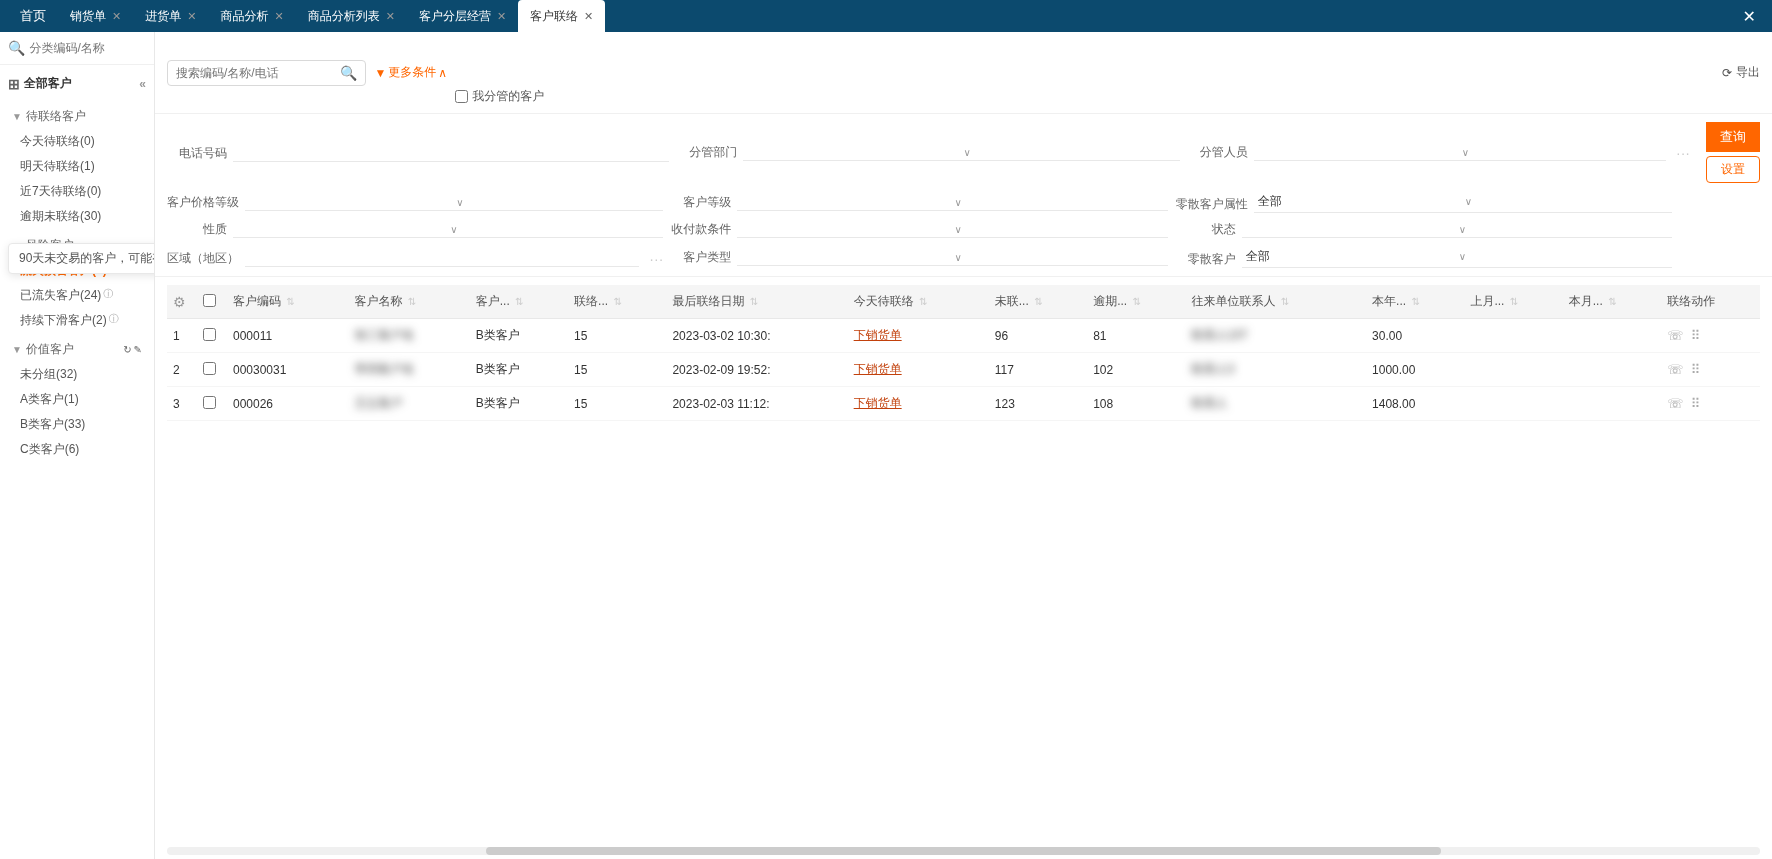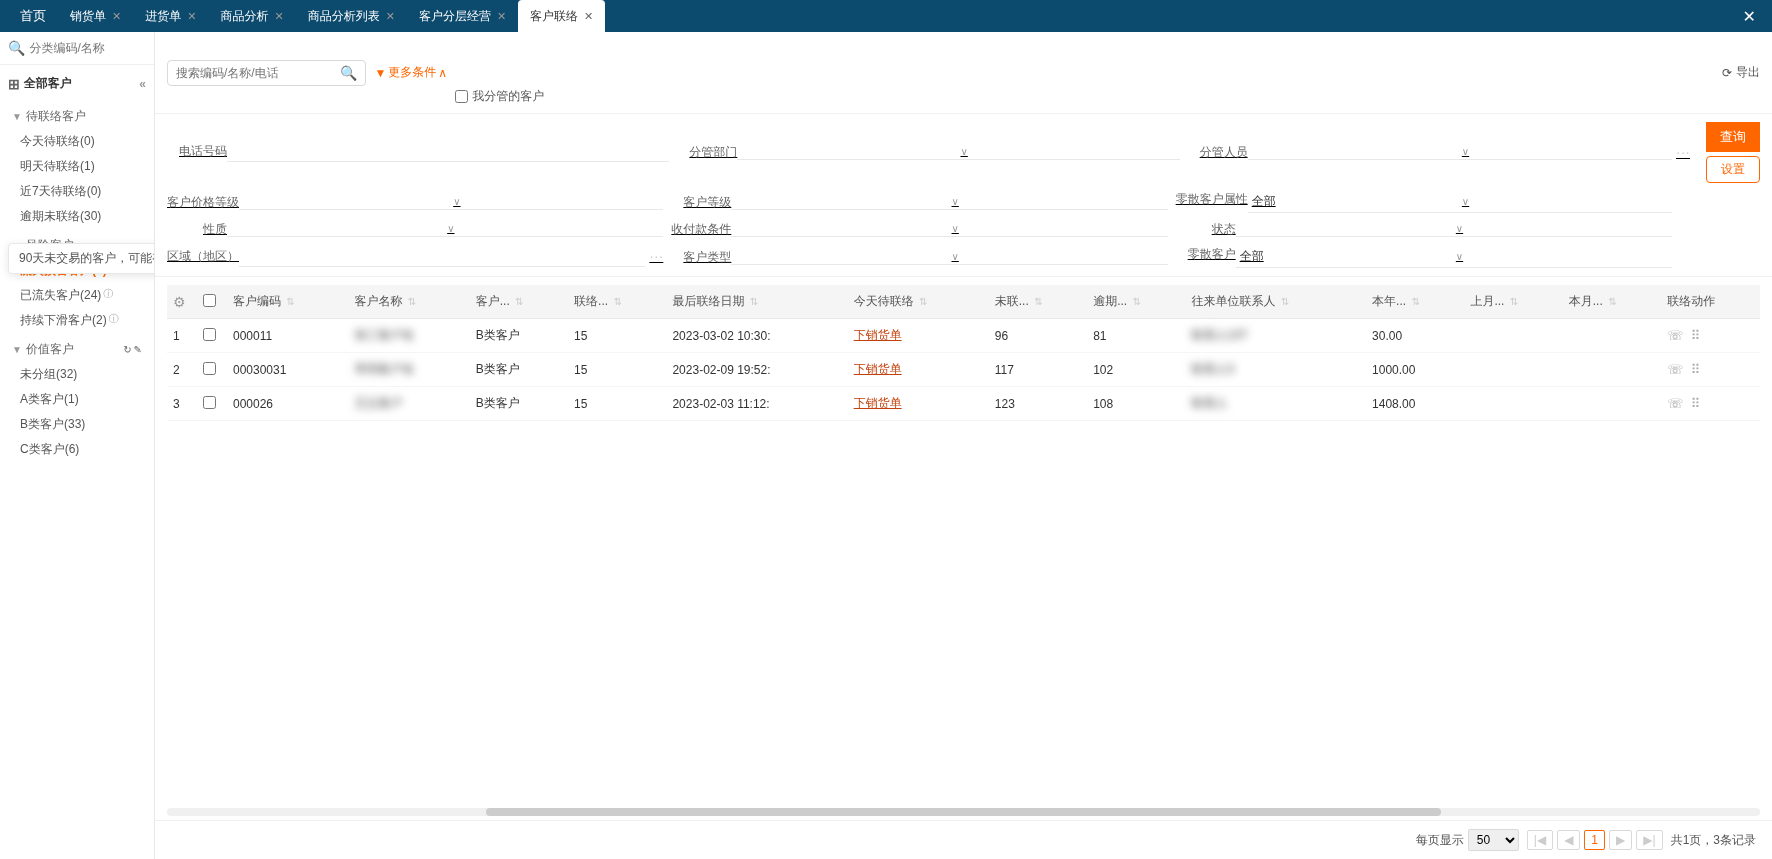--- a/index.html
+++ b/index.html
@@ -205,23 +205,23 @@
       background: #fff;
     }
     .filter-row {
       display: flex;
       align-items: center;
       margin-bottom: 8px;
       gap: 8px;
     }
     .filter-field {
       display: flex;
-      align-items: flex-start;
+      align-items: flex-end;
       flex: 1;
-      text-decoration: underline;
+      gap: 6px;
     }
     .filter-label {
       color: #666;
       white-space: nowrap;
       min-width: 60px;
       text-align: right;
       font-size: 12px;
     }
     .filter-input {
       flex: 1;
@@ -734,33 +734,15 @@
             </td>
           </tr>
         </tbody>
       </table>
     </div>
 
     <div class="scrollbar-area">
       <div class="scrollbar-thumb"></div>
     </div>
 
-    <div class="pagination">
-      <div class="page-size-select">
-        <span>每页显示</span>
-        <select>
-          <option>50</option>
-          <option>20</option>
-          <option>100</option>
-        </select>
-      </div>
-      <div class="page-nav">
-        <button disabled="">|◀</button>
-        <button disabled="">◀</button>
-        <span class="page-current">1</span>
-        <button disabled="">▶</button>
-        <button disabled="">▶|</button>
-      </div>
-      <span>共1页，3条记录</span>
-    </div>
 
   </div>
 </div>
 
 </body></html>

